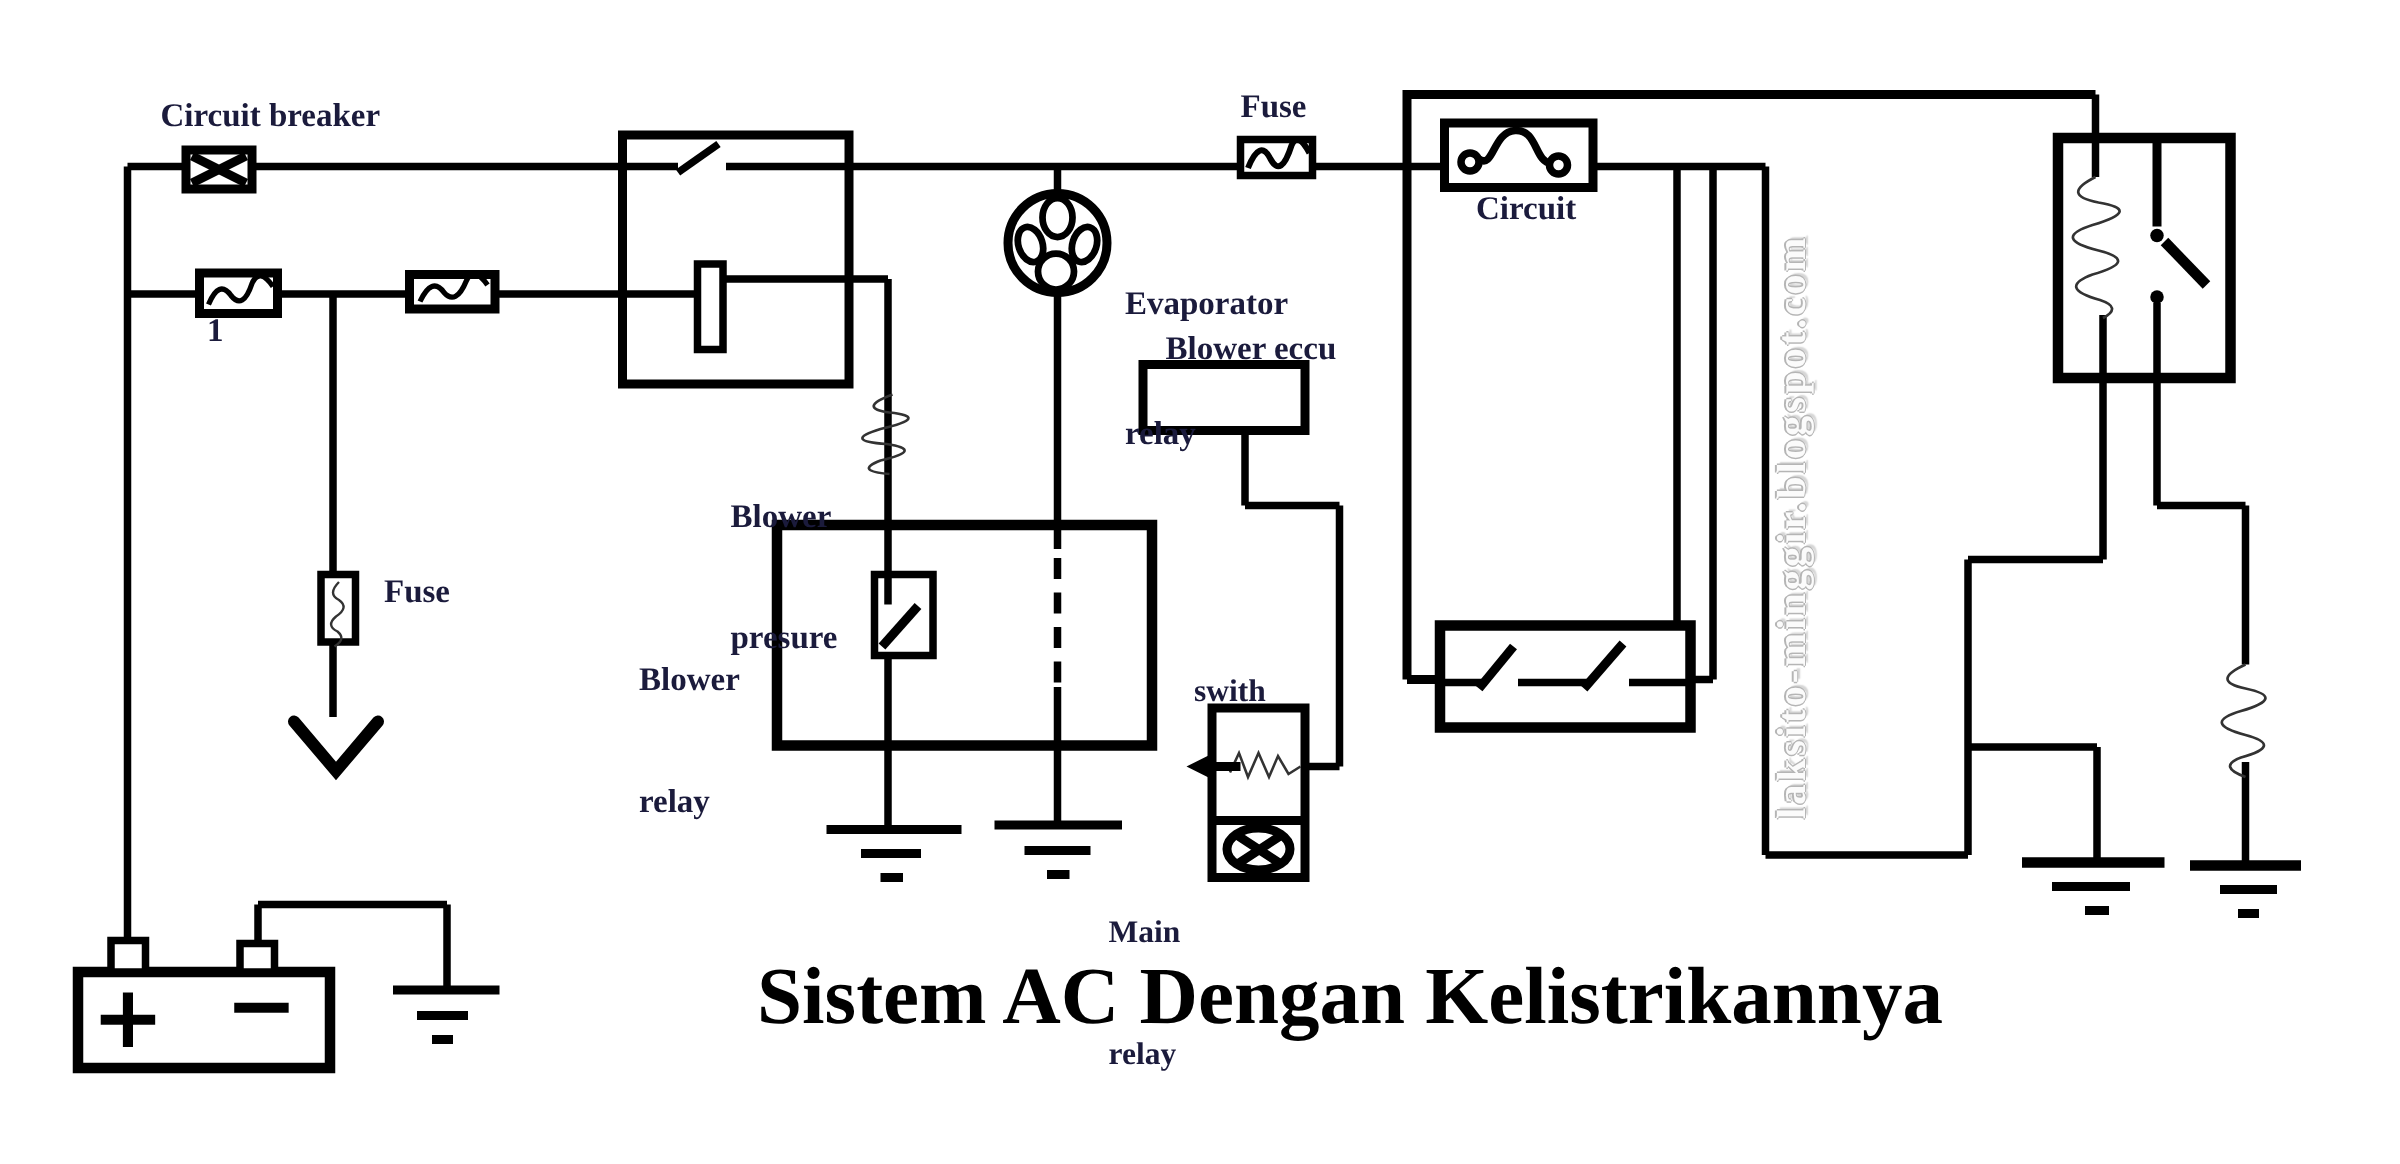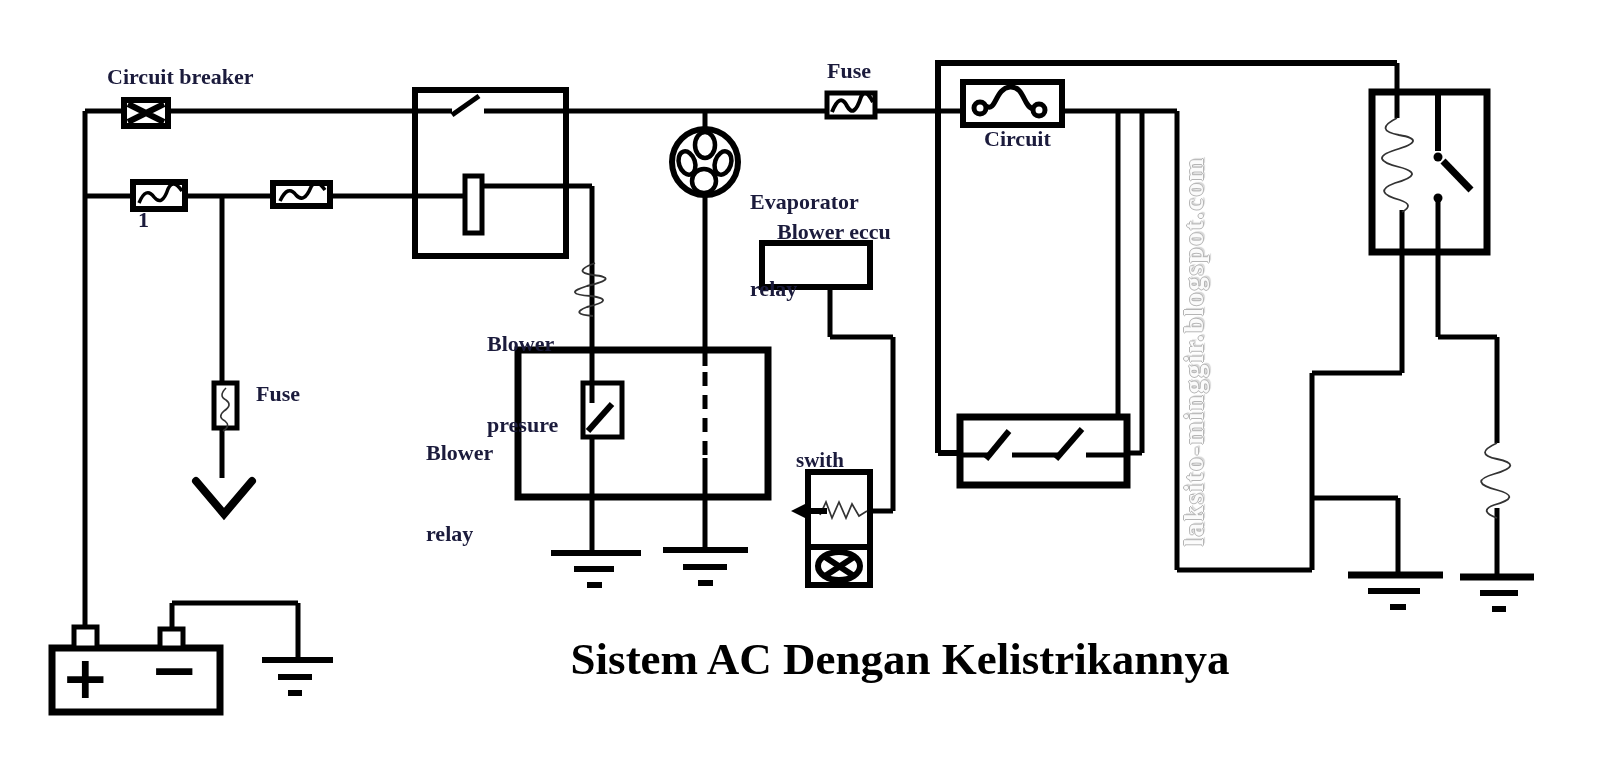--- a/index.html
+++ b/index.html
@@ -8,21 +8,21 @@
     font-family:"Liberation Serif","DejaVu Serif",serif;
     border-radius:19px;
   }
   #circuit-svg{position:absolute;left:0;top:0;}
   .lbl{
     position:absolute;color:#1b1b3c;font-weight:bold;font-size:22px;line-height:27px;
     white-space:pre;user-select:none;
   }
   .title{
     position:absolute;left:450px;top:633px;width:900px;text-align:center;
-    color:#000;font-weight:bold;font-size:45px;white-space:nowrap;letter-spacing:0px;
+    color:#000;font-weight:bold;font-size:54px;white-space:nowrap;letter-spacing:0px;
   }
   .watermark{
     position:absolute;left:987px;top:318px;width:420px;height:36px;
     transform:rotate(-90deg);transform-origin:center;
     font-size:27px;font-weight:bold;letter-spacing:2px;color:#fbfbfb;white-space:nowrap;
     text-shadow:1px 0 #b5b5b5,-1px 0 #b5b5b5,0 1px #b5b5b5,0 -1px #b5b5b5,2px 2px 1px #d6d6d6;
   }
   .battSign{position:absolute;color:#000;font-weight:bold;font-family:"DejaVu Sans",sans-serif;}
 </style>
 </head>
@@ -193,20 +193,24 @@
 
   <div class="lbl" style="left:750px;top:129px;line-height:29px">
     <div>Evaporator</div>
     <div>relay</div>
   </div>
 
   <div class="lbl" style="left:777px;top:218px">Blower eccu</div>
 
   <div class="lbl" style="left:796px;top:447px;font-size:21px">swith</div>
 
+  <div class="lbl" style="left:739px;top:554px;font-size:21px">
+    <div>Main</div>
+    <div>relay</div>
+  </div>
 
   <div class="lbl" style="left:827px;top:57px">Fuse</div>
 
   <div class="lbl" style="left:984px;top:125px">Circuit</div>
 
 
   <div class="battSign" style="left:61px;top:644px;font-size:58px">+</div>
   <div class="battSign" style="left:150px;top:636px;font-size:58px">−</div>
 
   <div class="title">Sistem AC Dengan Kelistrikannya</div>

